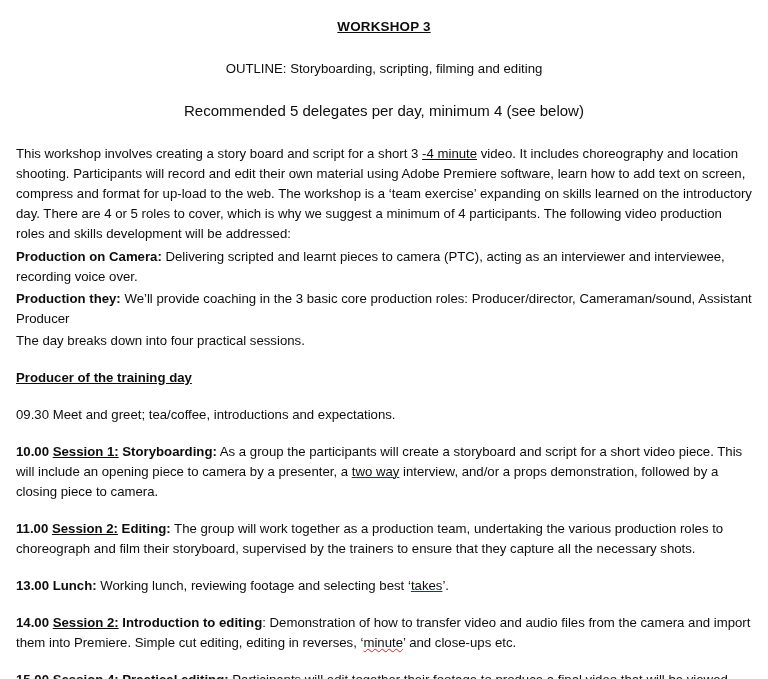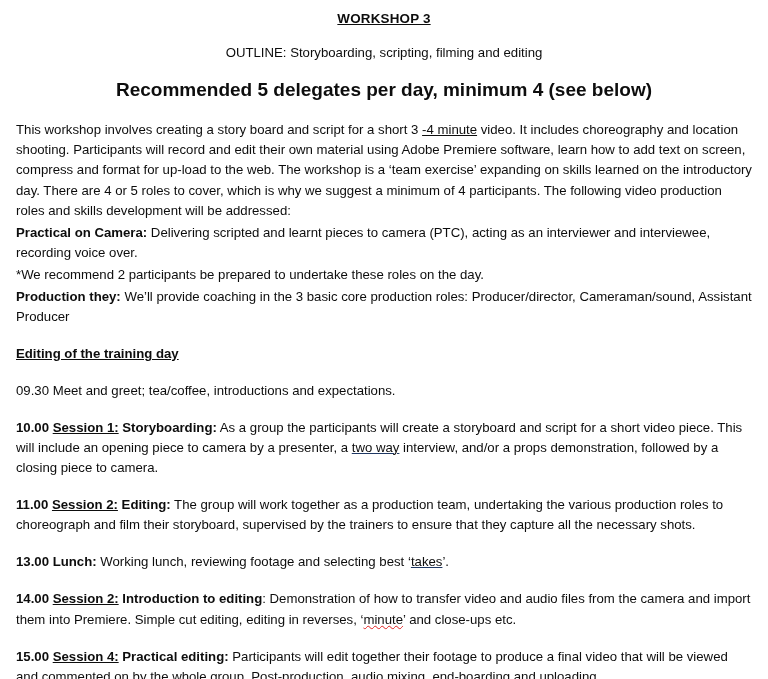--- a/index.html
+++ b/index.html
@@ -22,21 +22,21 @@
     position: relative;
   }
   .doc {
     font-size: 13.2px;
     line-height: 1.52;
   }
 
   
   .h-center {
     text-align: center;
-    margin: 0;
+    margin: 8px;
   }
   .title-main {
     font-weight: bold;
     text-decoration: underline;
     font-size: 13.4px;
     letter-spacing: 0.2px;
     padding-top: 5px;
     padding-bottom: 14px;
   }
   .title-sub {
@@ -45,22 +45,22 @@
     font-size: 13.4px;
     padding-bottom: 14px;
   }
   .title-outline {
     font-weight: normal;
     font-size: 13.2px;
     padding-bottom: 13px;
     text-align: center;
   }
   .title-recommend {
-    font-weight: bold;
-    font-size: 19px;
+    font-weight: normal;
+    font-size: 15px;
     padding-bottom: 13px;
   }
 
   
   p.para {
     margin: 2px;
     text-align: left;
   }
   .para + .para { margin-top: 0; }
   .gap { height: 13px; }
@@ -92,31 +92,31 @@
 
     <div class="h-center title-main">WORKSHOP 3</div>
 
 
     <div class="h-center title-outline">OUTLINE: Storyboarding, scripting, filming and editing</div>
 
     <div class="h-center title-recommend">Recommended 5 delegates per day, minimum 4 (see below)</div>
 
     <p class="para"><span>This workshop involves creating a story board and script for a short 3 </span><span class="u">-4 minute</span><span> video. It includes choreography and location shooting. Participants will record and edit their own material using Adobe Premiere software, learn how to add text on screen, compress and format for up-load to the web. The workshop is a ‘team exercise’ expanding on skills learned on the introductory day. There are 4 or 5 roles to cover, which is why we suggest a minimum of 4 participants. The following video production roles and skills development will be addressed:</span></p>
 
-    <p class="para"><span class="b">Practical on Camera:</span><span> Delivering scripted and learnt pieces to camera (PTC), acting as an interviewer and interviewee, recording voice over.</span></p>
+    <p class="para"><span class="b">Production on Camera:</span><span> Delivering scripted and learnt pieces to camera (PTC), acting as an interviewer and interviewee, recording voice over.</span></p>
 
-    <p class="para"><span>*We recommend 2 participants be prepared to undertake these roles on the day.</span></p>
 
     <p class="para"><span class="b">Production they:</span><span> We’ll provide coaching in the 3 basic core production roles: Producer/director, Cameraman/sound, Assistant Producer</span></p>
 
 
+    <p class="para"><span>The day breaks down into four practical sessions.</span></p>
 
     <div class="gap"></div>
 
-    <p class="para"><span class="bu">Editing of the training day</span></p>
+    <p class="para"><span class="bu">Producer of the training day</span></p>
 
     <div class="gap"></div>
 
     <p class="para"><span>09.30</span><span> Meet and greet; tea/coffee, introductions and expectations.</span></p>
 
     <div class="gap"></div>
 
     <p class="para"><span class="b">10.00</span><span> </span><span class="bu">Session 1:</span><span> </span><span class="b">Storyboarding:</span><span> As a group the participants will create a storyboard and script for a short video piece. This will include an opening piece to camera by a presenter, a </span><span class="grammar-u">two way</span><span> interview, and/or a props demonstration, followed by a closing piece to camera.</span></p>
 
     <div class="gap"></div>

